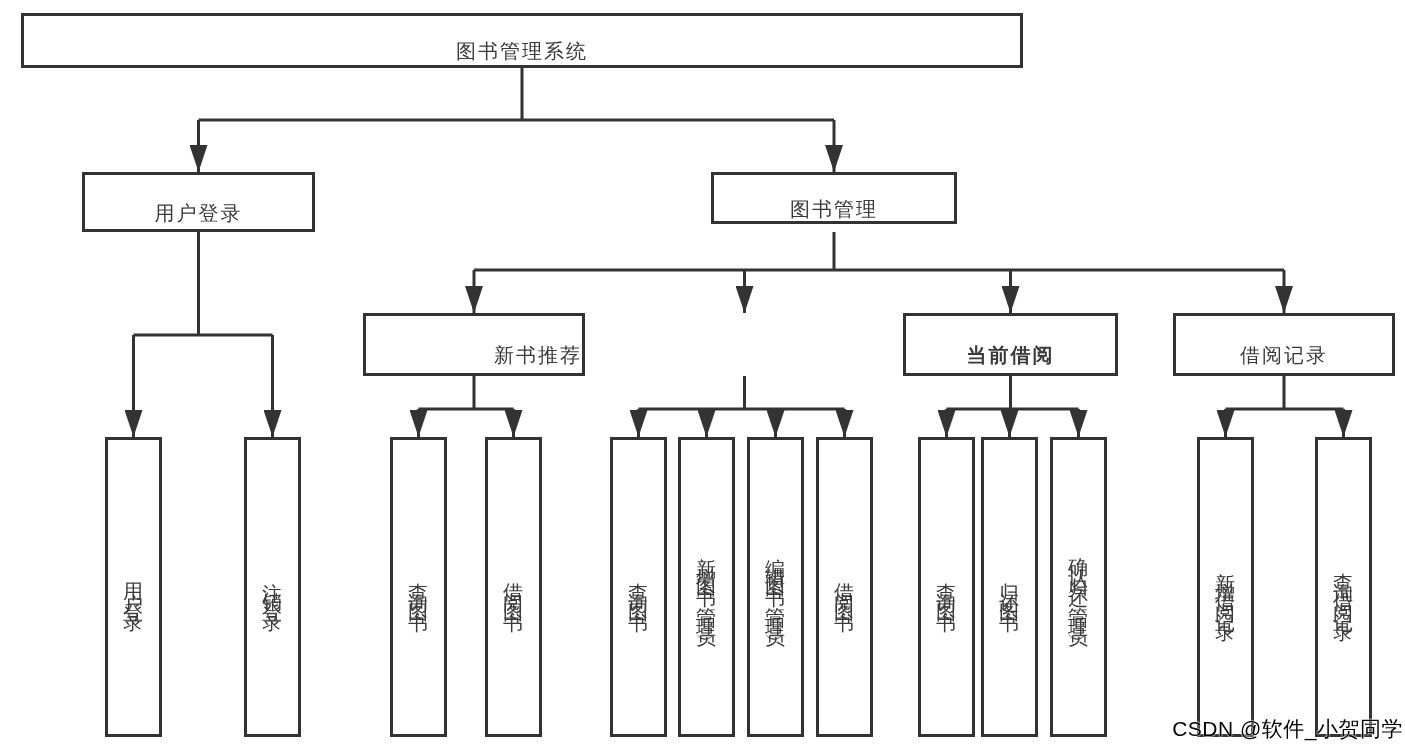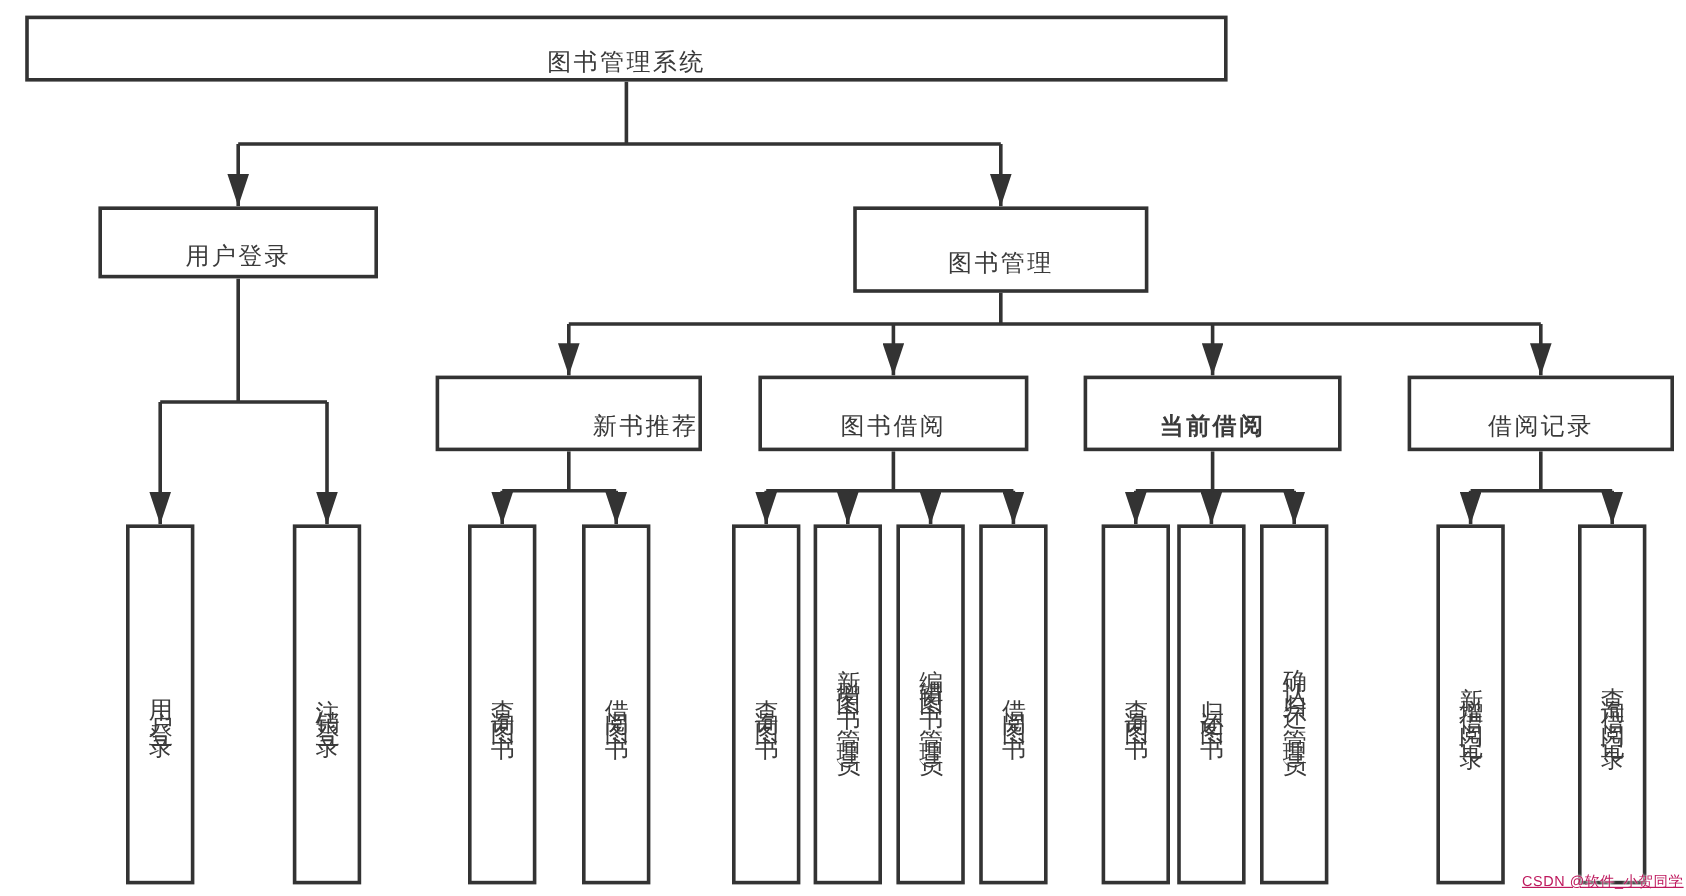--- a/index.html
+++ b/index.html
@@ -33,26 +33,25 @@
     text-orientation: mixed;
     font-size: 20px;
     line-height: 1;
     letter-spacing: 10px;
     white-space: nowrap;
   }
   .watermark {
     position: absolute;
     right: 2px;
     bottom: 4px;
-    font-size: 12px;
+    font-size: 21px;
     letter-spacing: 0.5px;
-    color: #be185d;
+    color: #000000;
     text-shadow: 0 0 2px #ffffff, 0 0 2px #ffffff;
     white-space: nowrap;
-    text-decoration: underline;
   }
 </style>
 </head>
 <body>
 
 <div class="canvas">
 
   <svg class="connectors" width="1405" height="747" viewBox="0 0 1405 747" xmlns="http://www.w3.org/2000/svg">
     <defs>
       <marker id="arrow" viewBox="0 0 27 18" refX="27" refY="9" markerWidth="27" markerHeight="18" markerUnits="userSpaceOnUse" orient="auto">
@@ -91,29 +90,26 @@
     </g>
   </svg>
 
   <div class="box hbox" style="left:21px; top:13px; width:1002px; height:55px;">
     <span class="lbl">图书管理系统</span>
   </div>
 
   <div class="box hbox" style="left:82px; top:172px; width:233px; height:60px;">
     <span class="lbl">用户登录</span>
   </div>
-  <div class="box hbox" style="left:711px; top:172px; width:246px; height:72px;">
+  <div class="box hbox" style="left:711px; top:172px; width:246px; height:52px;">
     <span class="lbl">图书管理</span>
   </div>
 
   <div class="box hbox" style="left:363px; top:313px; width:222px; height:63px;justify-content:flex-end;">
     <span class="lbl">新书推荐</span>
-  </div>
-  <div class="box hbox" style="left:632px; top:313px; width:225px; height:63px;">
-    <span class="lbl">图书借阅</span>
   </div>
   <div class="box hbox" style="left:903px; top:313px; width:215px; height:63px;font-weight:bold;">
     <span class="lbl">当前借阅</span>
   </div>
   <div class="box hbox" style="left:1173px; top:313px; width:222px; height:63px;">
     <span class="lbl">借阅记录</span>
   </div>
 
   <div class="box vbox" style="left:105px; top:437px; width:57px; height:300px;">
     <span class="lbl">用户登录</span>

